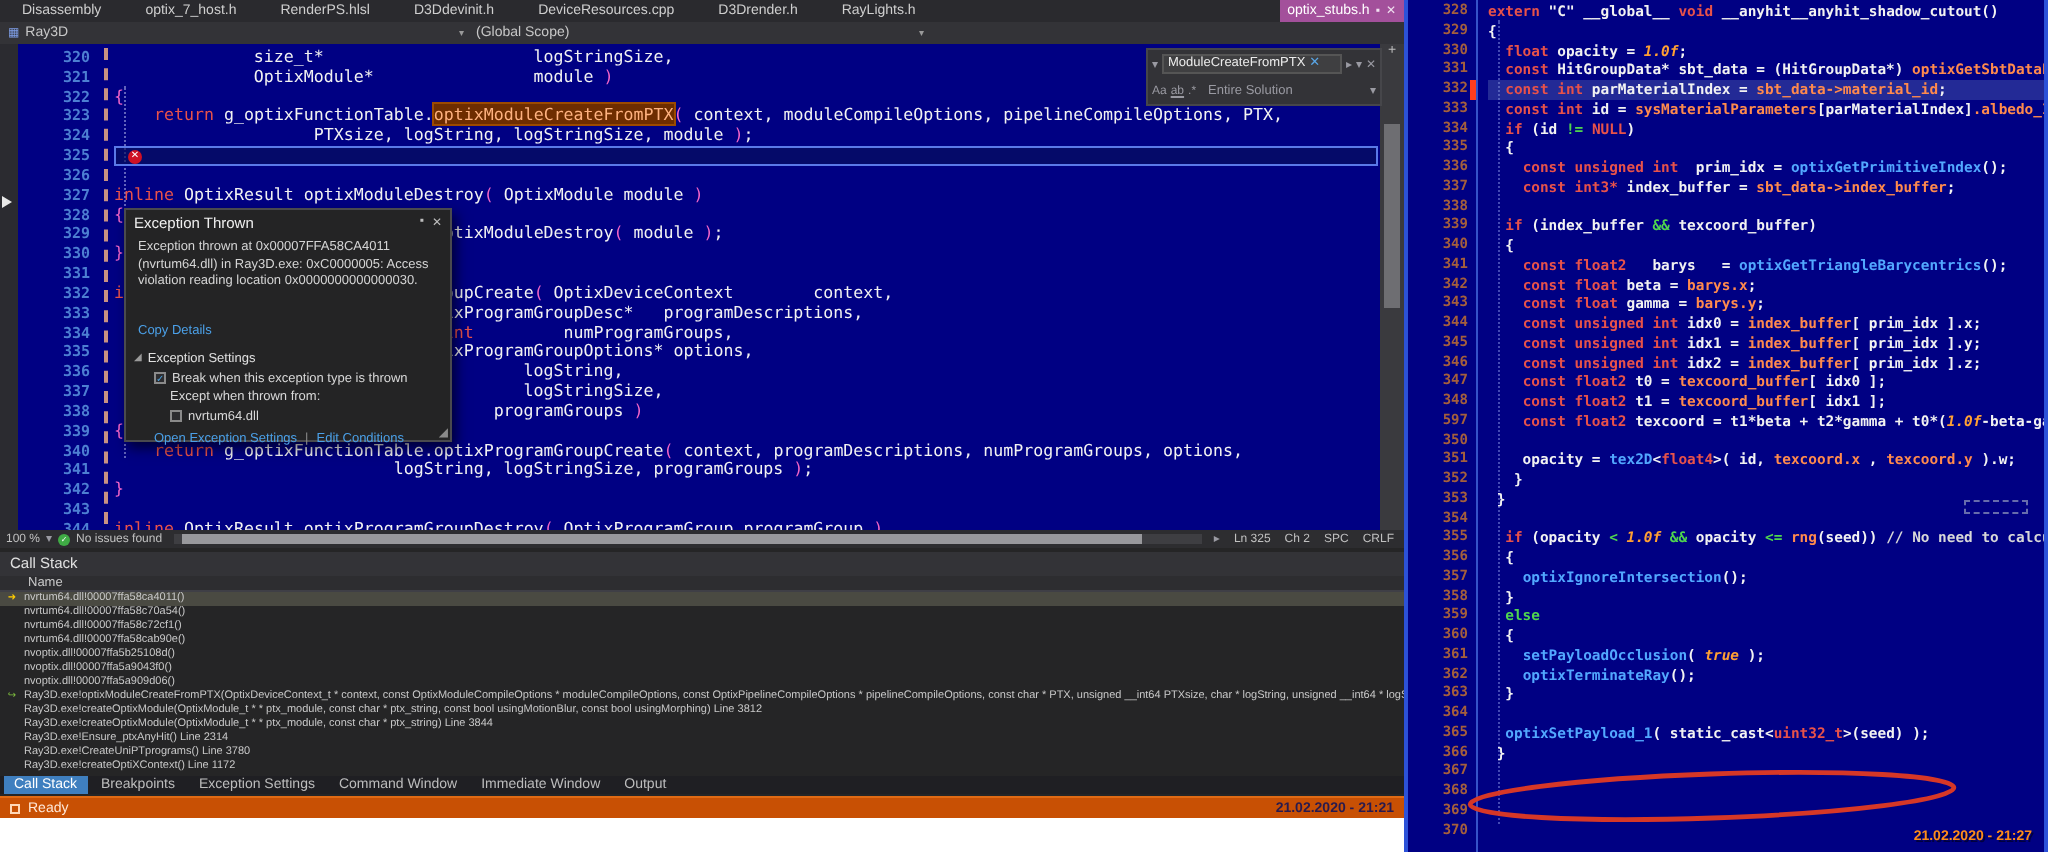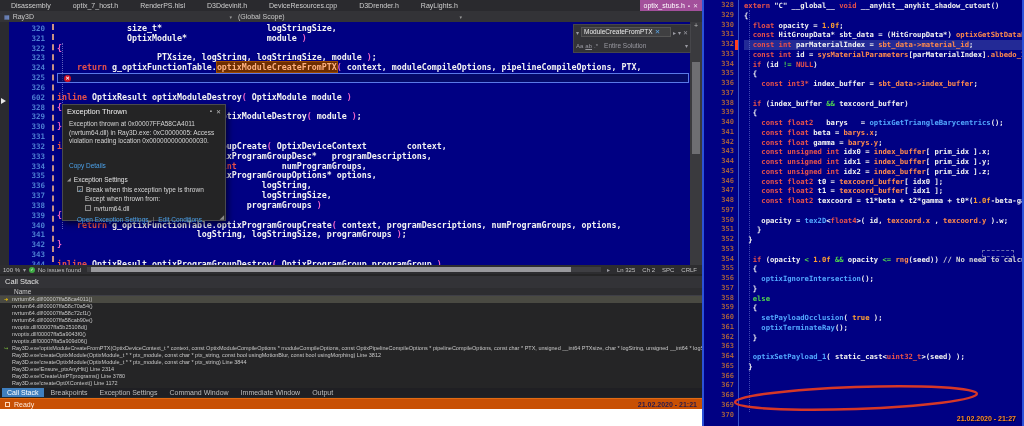--- a/index.html
+++ b/index.html
@@ -20,25 +20,25 @@
   .projico{color:#7f9fe8;font-size:6px;}
   
   .editor{position:absolute;left:0;top:22px;width:702px;height:247px;background:#000083;overflow:hidden;}
   .indmargin{position:absolute;left:0;top:0;width:9px;height:243px;background:#2b2b30;}
   .curmark{position:absolute;left:1px;top:76px;width:0;height:0;border-top:3px solid transparent;border-bottom:3px solid transparent;border-left:5px solid #e8e8e8;}
   .gut{position:absolute;left:9px;top:2px;width:36px;text-align:right;}
   .gn{height:9.83px;line-height:9.83px;font-family:"DejaVu Sans Mono",monospace;font-weight:bold;font-size:7.5px;color:#4d7fd2;}
   .changebar{position:absolute;left:52px;top:2px;height:238px;border-left:2px dashed rgba(235,170,130,.85);}
   .iguide{position:absolute;border-left:1px dotted rgba(215,220,255,.45);}
   .codecol{position:absolute;left:57px;top:2px;width:632px;overflow:hidden;}
-  .cl{height:9.83px;line-height:9.83px;font-family:"DejaVu Sans Mono",monospace;font-weight:bold;font-size:8.3px;white-space:pre;position:relative;}
+  .cl{height:9.83px;line-height:9.83px;font-family:"DejaVu Sans Mono",monospace;font-weight:normal;font-size:8.3px;white-space:pre;position:relative;}
   .cl.err{border:1px solid #5a79e8;background:rgba(8,16,90,.65);}
   .errico{position:absolute;left:6px;top:1px;width:7px;height:7px;background:#cf1125;border-radius:50%;color:#fff;font-size:5px;line-height:7px;text-align:center;font-family:"Liberation Sans",sans-serif;}
   .sg-w{color:#f2f2f2;} .sg-k{color:#e8524a;} .sg-p{color:#f264c8;}
-  .sg-f{color:#52a8ff;} .sg-m{color:#ff8a4d;} .sg-n{color:#ffa033;}
+  .sg-f{color:#52a8ff;} .sg-m{color:#ff8a4d;} .sg-n{color:#ffa033;font-style:italic;}
   .sg-c{color:#d8d8d8;} .sg-o{color:#4fd44f;}
   .sg-h{background:#6e2d00;color:#ffb27f;outline:1px solid #9c4a00;}
   
   .vscroll{position:absolute;left:690px;top:22px;width:12px;height:243px;background:#3a3a3e;font-size:7px;color:#bdbdbd;text-align:center;}
   .vthumb{position:absolute;left:2px;top:40px;width:8px;height:92px;background:#6e6e72;}
   
   .findw{position:absolute;left:573px;top:24px;width:118px;height:29px;background:#333337;border:1px solid #46464a;font-size:6.5px;color:#bdbdbd;}
   .frow{display:flex;align-items:center;height:14px;gap:2px;padding:0 2px;}
   .frow2{height:13px;}
   .finput{flex:1;background:#3f3f41;border:1px solid #555;color:#ececec;height:10px;line-height:10px;padding:0 2px;display:flex;align-items:center;white-space:nowrap;overflow:hidden;}
@@ -142,21 +142,21 @@
       <div class="indmargin"></div>
       <div class="curmark"></div>
       <div class="gut">
           <div class="gn">320</div>
           <div class="gn">321</div>
           <div class="gn">322</div>
           <div class="gn">323</div>
           <div class="gn">324</div>
           <div class="gn">325</div>
           <div class="gn">326</div>
-          <div class="gn">602</div>
+          <div class="gn">327</div>
           <div class="gn">328</div>
           <div class="gn">329</div>
           <div class="gn">330</div>
           <div class="gn">331</div>
           <div class="gn">332</div>
           <div class="gn">333</div>
           <div class="gn">334</div>
           <div class="gn">335</div>
           <div class="gn">336</div>
           <div class="gn">337</div>
@@ -168,22 +168,22 @@
           <div class="gn">343</div>
           <div class="gn">344</div>
         </div>
       <div class="changebar"></div>
       <div class="iguide" style="left:62px;top:21px;height:74px;"></div>
       <div class="iguide" style="left:62px;top:155px;height:52px;"></div>
       <div class="codecol">
           <div class="cl"><span class="sg-w">              size_t*                     logStringSize,</span></div>
           <div class="cl"><span class="sg-w">              OptixModule*                module </span><span class="sg-p">)</span></div>
           <div class="cl"><span class="sg-p">{</span></div>
+          <div class="cl"><span class="sg-w">    </span><span class="sg-k">return</span><span class="sg-w"> g_optixFunctionTable.</span><span class="sg-h">optixModuleCreateFromPTX</span><span class="sg-p">(</span><span class="sg-w"> context, moduleCompileOptions, pipelineCompileOptions, PTX,</span></div>
           <div class="cl"><span class="sg-w">                    PTXsize, logString, logStringSize, module </span><span class="sg-p">)</span><span class="sg-w">;</span></div>
-          <div class="cl"><span class="sg-w">    </span><span class="sg-k">return</span><span class="sg-w"> g_optixFunctionTable.</span><span class="sg-h">optixModuleCreateFromPTX</span><span class="sg-p">(</span><span class="sg-w"> context, moduleCompileOptions, pipelineCompileOptions, PTX,</span></div>
           <div class="cl err"><span class="errico">✕</span></div>
           <div class="cl"></div>
           <div class="cl"><span class="sg-k">inline</span><span class="sg-w"> OptixResult optixModuleDestroy</span><span class="sg-p">(</span><span class="sg-w"> OptixModule module </span><span class="sg-p">)</span></div>
           <div class="cl"><span class="sg-p">{</span></div>
           <div class="cl"><span class="sg-w">    </span><span class="sg-k">return</span><span class="sg-w"> g_optixFunctionTable.optixModuleDestroy</span><span class="sg-p">(</span><span class="sg-w"> module </span><span class="sg-p">)</span><span class="sg-w">;</span></div>
           <div class="cl"><span class="sg-p">}</span></div>
           <div class="cl"></div>
           <div class="cl"><span class="sg-k">inline</span><span class="sg-w"> OptixResult optixProgramGroupCreate</span><span class="sg-p">(</span><span class="sg-w"> OptixDeviceContext        context,</span></div>
           <div class="cl"><span class="sg-w">                        </span><span class="sg-k">const</span><span class="sg-w"> OptixProgramGroupDesc*   programDescriptions,</span></div>
           <div class="cl"><span class="sg-w">                        </span><span class="sg-k">unsigned int</span><span class="sg-w">         numProgramGroups,</span></div>
@@ -401,20 +401,21 @@
     <div class="iguide2"></div>
     <div class="codecol2">
         <div class="cl2"><span class="sg-k">extern</span><span class="sg-w"> "C" __global__ </span><span class="sg-k">void</span><span class="sg-w"> __anyhit__anyhit_shadow_cutout()</span></div>
         <div class="cl2"><span class="sg-w">{</span></div>
         <div class="cl2"><span class="sg-w">  </span><span class="sg-k">float</span><span class="sg-w"> opacity = </span><span class="sg-n">1.0f</span><span class="sg-w">;</span></div>
         <div class="cl2"><span class="sg-w">  </span><span class="sg-k">const</span><span class="sg-w"> HitGroupData* sbt_data = (HitGroupData*) </span><span class="sg-m">optixGetSbtDataPointer</span></div>
         <div class="cl2 hl"><span class="sg-w">  </span><span class="sg-k">const int</span><span class="sg-w"> parMaterialIndex = </span><span class="sg-m">sbt_data-&gt;material_id</span><span class="sg-w">;</span></div>
         <div class="cl2"><span class="sg-w">  </span><span class="sg-k">const int</span><span class="sg-w"> id = </span><span class="sg-m">sysMaterialParameters</span><span class="sg-w">[parMaterialIndex]</span><span class="sg-m">.albedo_ID</span></div>
         <div class="cl2"><span class="sg-w">  </span><span class="sg-k">if</span><span class="sg-w"> (id </span><span class="sg-o">!=</span><span class="sg-w"> </span><span class="sg-k">NULL</span><span class="sg-w">)</span></div>
         <div class="cl2"><span class="sg-w">  {</span></div>
+        <div class="cl2"><span class="sg-w">    </span><span class="sg-k">const unsigned int</span><span class="sg-w">  prim_idx = </span><span class="sg-f">optixGetPrimitiveIndex</span><span class="sg-w">();</span></div>
         <div class="cl2"><span class="sg-w">    </span><span class="sg-k">const int3*</span><span class="sg-w"> index_buffer = </span><span class="sg-m">sbt_data-&gt;index_buffer</span><span class="sg-w">;</span></div>
         <div class="cl2"></div>
         <div class="cl2"><span class="sg-w">  </span><span class="sg-k">if</span><span class="sg-w"> (index_buffer </span><span class="sg-o">&amp;&amp;</span><span class="sg-w"> texcoord_buffer)</span></div>
         <div class="cl2"><span class="sg-w">  {</span></div>
         <div class="cl2"><span class="sg-w">    </span><span class="sg-k">const float2</span><span class="sg-w">   barys   = </span><span class="sg-f">optixGetTriangleBarycentrics</span><span class="sg-w">();</span></div>
         <div class="cl2"><span class="sg-w">    </span><span class="sg-k">const float</span><span class="sg-w"> beta = </span><span class="sg-m">barys.x</span><span class="sg-w">;</span></div>
         <div class="cl2"><span class="sg-w">    </span><span class="sg-k">const float</span><span class="sg-w"> gamma = </span><span class="sg-m">barys.y</span><span class="sg-w">;</span></div>
         <div class="cl2"><span class="sg-w">    </span><span class="sg-k">const unsigned int</span><span class="sg-w"> idx0 = </span><span class="sg-m">index_buffer</span><span class="sg-w">[ prim_idx ].x;</span></div>
         <div class="cl2"><span class="sg-w">    </span><span class="sg-k">const unsigned int</span><span class="sg-w"> idx1 = </span><span class="sg-m">index_buffer</span><span class="sg-w">[ prim_idx ].y;</span></div>
         <div class="cl2"><span class="sg-w">    </span><span class="sg-k">const unsigned int</span><span class="sg-w"> idx2 = </span><span class="sg-m">index_buffer</span><span class="sg-w">[ prim_idx ].z;</span></div>

